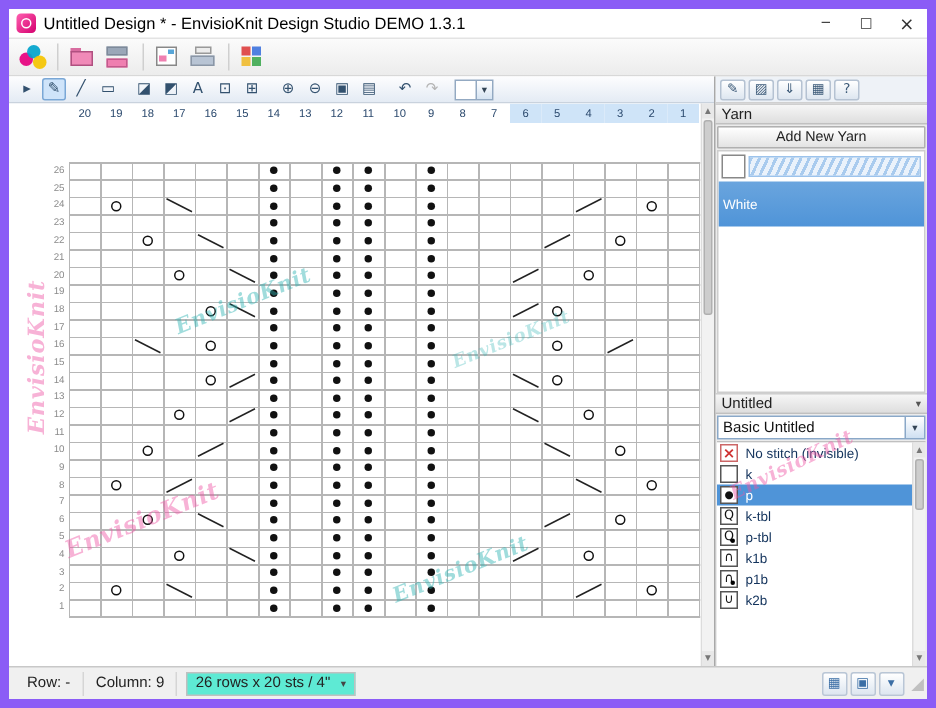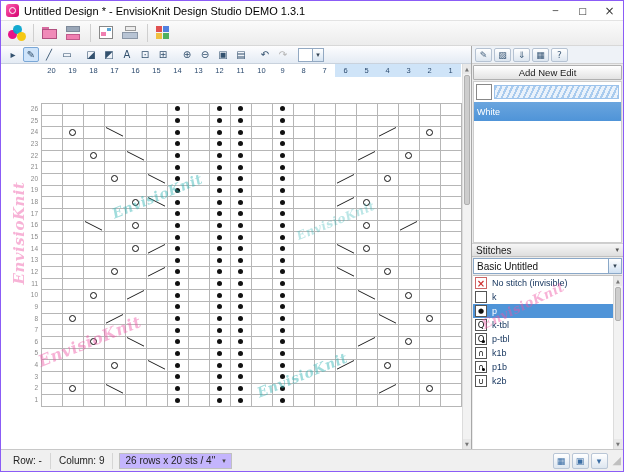--- a/index.html
+++ b/index.html
@@ -1,17 +1,17 @@
 <!DOCTYPE html>
 <html><head>
 <meta charset="utf-8">
 <style>
   * { margin:0; padding:0; box-sizing:border-box; }
   html,body { width:624px; height:472px; background:#dfe3e8; font-family:"Liberation Sans", sans-serif; }
-  .win { width:624px; height:472px; background:#f0f0f0; border:1px solid #8b5cf6; display:flex; flex-direction:column; overflow:hidden; }
+  .win { width:624px; height:472px; background:#f0f0f0; border:6px solid #8b5cf6; display:flex; flex-direction:column; overflow:hidden; }
 
   
   .titlebar { height:20px; background:#ffffff; display:flex; align-items:center; border-bottom:1px solid #e3e3e3; flex:0 0 20px; }
   .app-icon { width:13px; height:13px; margin:0 5px 0 5px; position:relative; background:linear-gradient(135deg,#ff5fb0,#d4006e); border-radius:3px; }
   .app-icon i { position:absolute; left:3px; top:3px; width:7px; height:7px; border:1px solid #fff; border-radius:50%; }
   .title { font-size:11px; color:#000; white-space:nowrap; overflow:hidden; }
   .winbtns { margin-left:auto; display:flex; height:100%; }
   .wbtn { width:27px; height:100%; display:flex; align-items:center; justify-content:center; font-size:9px; color:#333; font-family:"DejaVu Sans",sans-serif; }
   .wbtn.close { font-size:12px; }
 
@@ -79,37 +79,37 @@
   .pt-btn { width:17px; height:14px; margin:0 1px; display:flex; align-items:center; justify-content:center; font-size:9px; color:#3c5a78; background:linear-gradient(#ffffff,#dde6f0); border:1px solid #b5c2d2; border-radius:2px; font-family:"DejaVu Sans",sans-serif; }
   .sec-header { height:14px; background:linear-gradient(#f6f6f6,#dedede); border-top:1px solid #cfcfcf; border-bottom:1px solid #c0c0c0; font-size:10px; color:#222; display:flex; align-items:center; padding:0 4px; }
   .hdr-caret { margin-left:auto; font-size:7px; color:#555; font-family:"DejaVu Sans",sans-serif; }
   .panel-btn { height:15px; margin:1px; background:linear-gradient(#ffffff,#e3e3e3); border:1px solid #b0b0b0; font-size:9.5px; color:#222; display:flex; align-items:center; justify-content:center; border-radius:1px; }
   .panel-btn.small { font-size:9px; height:14px; }
   .yarn-list { flex:0 0 162px; background:#fff; border:1px solid #cdcdcd; margin:0 1px; overflow:hidden; }
   .yarn-row { display:flex; align-items:center; padding:2px; }
   .swatch { width:16px; height:16px; border:1px solid #888; background:#fff; }
   .yarn-preview { flex:1; height:14px; margin-left:2px; border:1px solid #9cc3ec;
     background:repeating-linear-gradient(115deg,#a9cbee 0 2px,#eaf2fb 2px 5px); }
-  .yarn-name { height:19px; font-size:9px; color:#fff; background:linear-gradient(#6aa5de,#4f94d8); display:flex; align-items:center; padding-left:3px; }
+  .yarn-name { height:30px; font-size:9px; color:#fff; background:linear-gradient(#6aa5de,#4f94d8); display:flex; align-items:center; padding-left:3px; }
   .combo { height:16px; margin:1px; background:#fff; border:1px solid #8aa8c8; display:flex; align-items:center; font-size:10px; color:#111; padding-left:3px; }
   .combo-btn { margin-left:auto; width:13px; height:100%; display:flex; align-items:center; justify-content:center; font-size:7px; color:#345; background:linear-gradient(#fff,#cfe0f2); border-left:1px solid #8aa8c8; font-family:"DejaVu Sans",sans-serif; }
   .stitch-wrap { flex:1 1 auto; display:flex; min-height:0; margin:0 1px 0 1px; border-top:1px solid #c0c0c0; }
   .stitch-list { flex:1; background:#fff; overflow:hidden; }
   .stitch-item { height:14px; display:flex; align-items:center; padding-left:2px; font-size:9px; color:#13335c; }
   .stitch-item.sel { background:#4f94d8; color:#fff; }
   .sym { width:12px; height:12px; border:1px solid #555; background:#fff; display:flex; align-items:center; justify-content:center; margin-right:5px; position:relative; font-family:"DejaVu Sans",sans-serif; color:#111; font-size:8.5px; flex:0 0 12px; }
   .sym-x-red { color:#d03030; font-weight:bold; font-size:10px; border-color:#c66; }
   .sym-filled { background:#606060; border-color:#333; }
   .sym-dot { font-size:7px; }
   .gdot { position:absolute; right:1px; bottom:1px; width:3px; height:3px; background:#000; border-radius:50%; }
 
   
   .statusbar { height:22px; flex:0 0 22px; background:#f0f0f0; border-top:1px solid #c8c8c8; display:flex; align-items:center; padding:0 2px 0 4px; }
   .st-seg { font-size:10px; color:#222; padding:0 8px; border-right:1px solid #d5d5d5; height:16px; display:flex; align-items:center; }
-  .st-box { margin-left:6px; border:1px solid #c0c0c0; background:#c4b5fd; height:16px; display:flex; align-items:center; padding:0 5px; font-size:10px; color:#222; }
+  .st-box { margin-left:6px; border:1px solid #c0c0c0; background:#5eead4; height:16px; display:flex; align-items:center; padding:0 5px; font-size:10px; color:#222; }
   .st-box .caret { margin-left:7px; font-size:7px; color:#444; font-family:"DejaVu Sans",sans-serif; }
   .st-spacer { flex:1; }
   .st-btn { width:17px; height:16px; margin:0 1px; display:flex; align-items:center; justify-content:center; font-size:9px; color:#3b6ea5; background:linear-gradient(#ffffff,#dde6f0); border:1px solid #b9c6d6; border-radius:2px; font-family:"DejaVu Sans",sans-serif; }
   .grip { margin-left:4px; color:#c0c0c0; font-size:11px; font-family:"DejaVu Sans",sans-serif; }
 </style>
 </head>
 <body>
 
 <div class="win">
 
@@ -455,33 +455,36 @@
 
     <div class="panel">
       <div class="panel-toolbar" id="panel-toolbar">
           <div class="pt-btn">✎</div>
           <div class="pt-btn">▨</div>
           <div class="pt-btn">⇓</div>
           <div class="pt-btn">▦</div>
           <div class="pt-btn">?</div>
         </div>
 
-      <div class="panel-btn">Add New Edit</div>
+      <div class="sec-header">
+        <span>Yarn</span>
+      </div>
+      <div class="panel-btn">Add New Yarn</div>
       <div class="yarn-list">
         <div>
           <div class="yarn-row">
             <div class="swatch" style="background: rgb(255, 255, 255);"></div>
             <div class="yarn-preview"></div>
           </div>
           <div class="yarn-name">White</div>
         </div>
       </div>
 
       <div class="sec-header">
-        <span>Stitches</span>
+        <span>Untitled</span>
         <span class="hdr-caret">▾</span>
       </div>
       <div class="combo">
         <span>Basic Untitled</span>
         <span class="combo-btn">▾</span>
       </div>
       <div class="stitch-wrap">
         <div class="stitch-list" id="stitch-list">
             <div class="stitch-item">
               <span class="sym sym-x-red">×</span>

